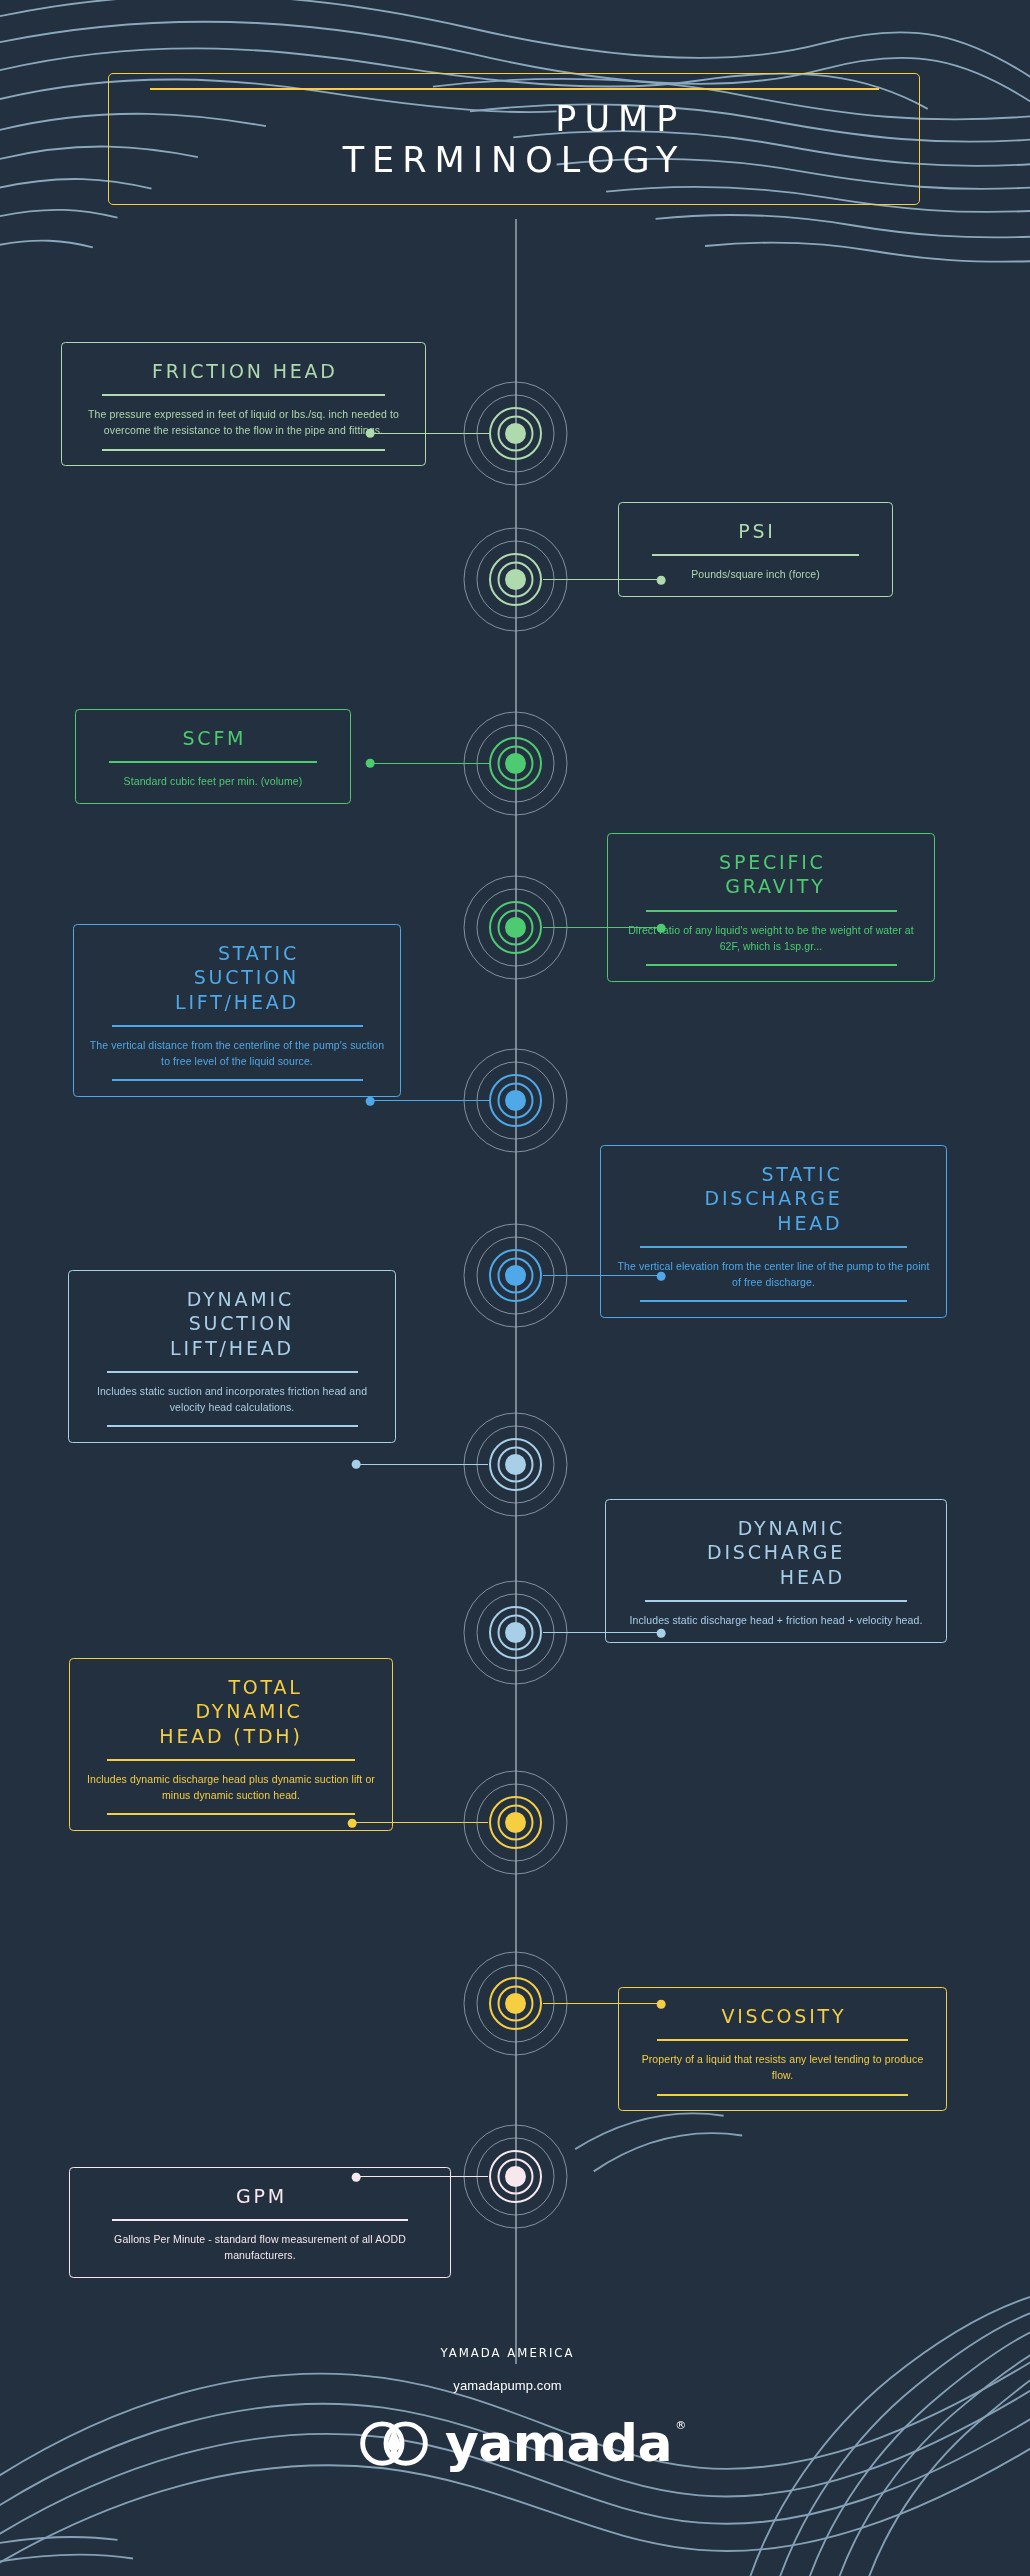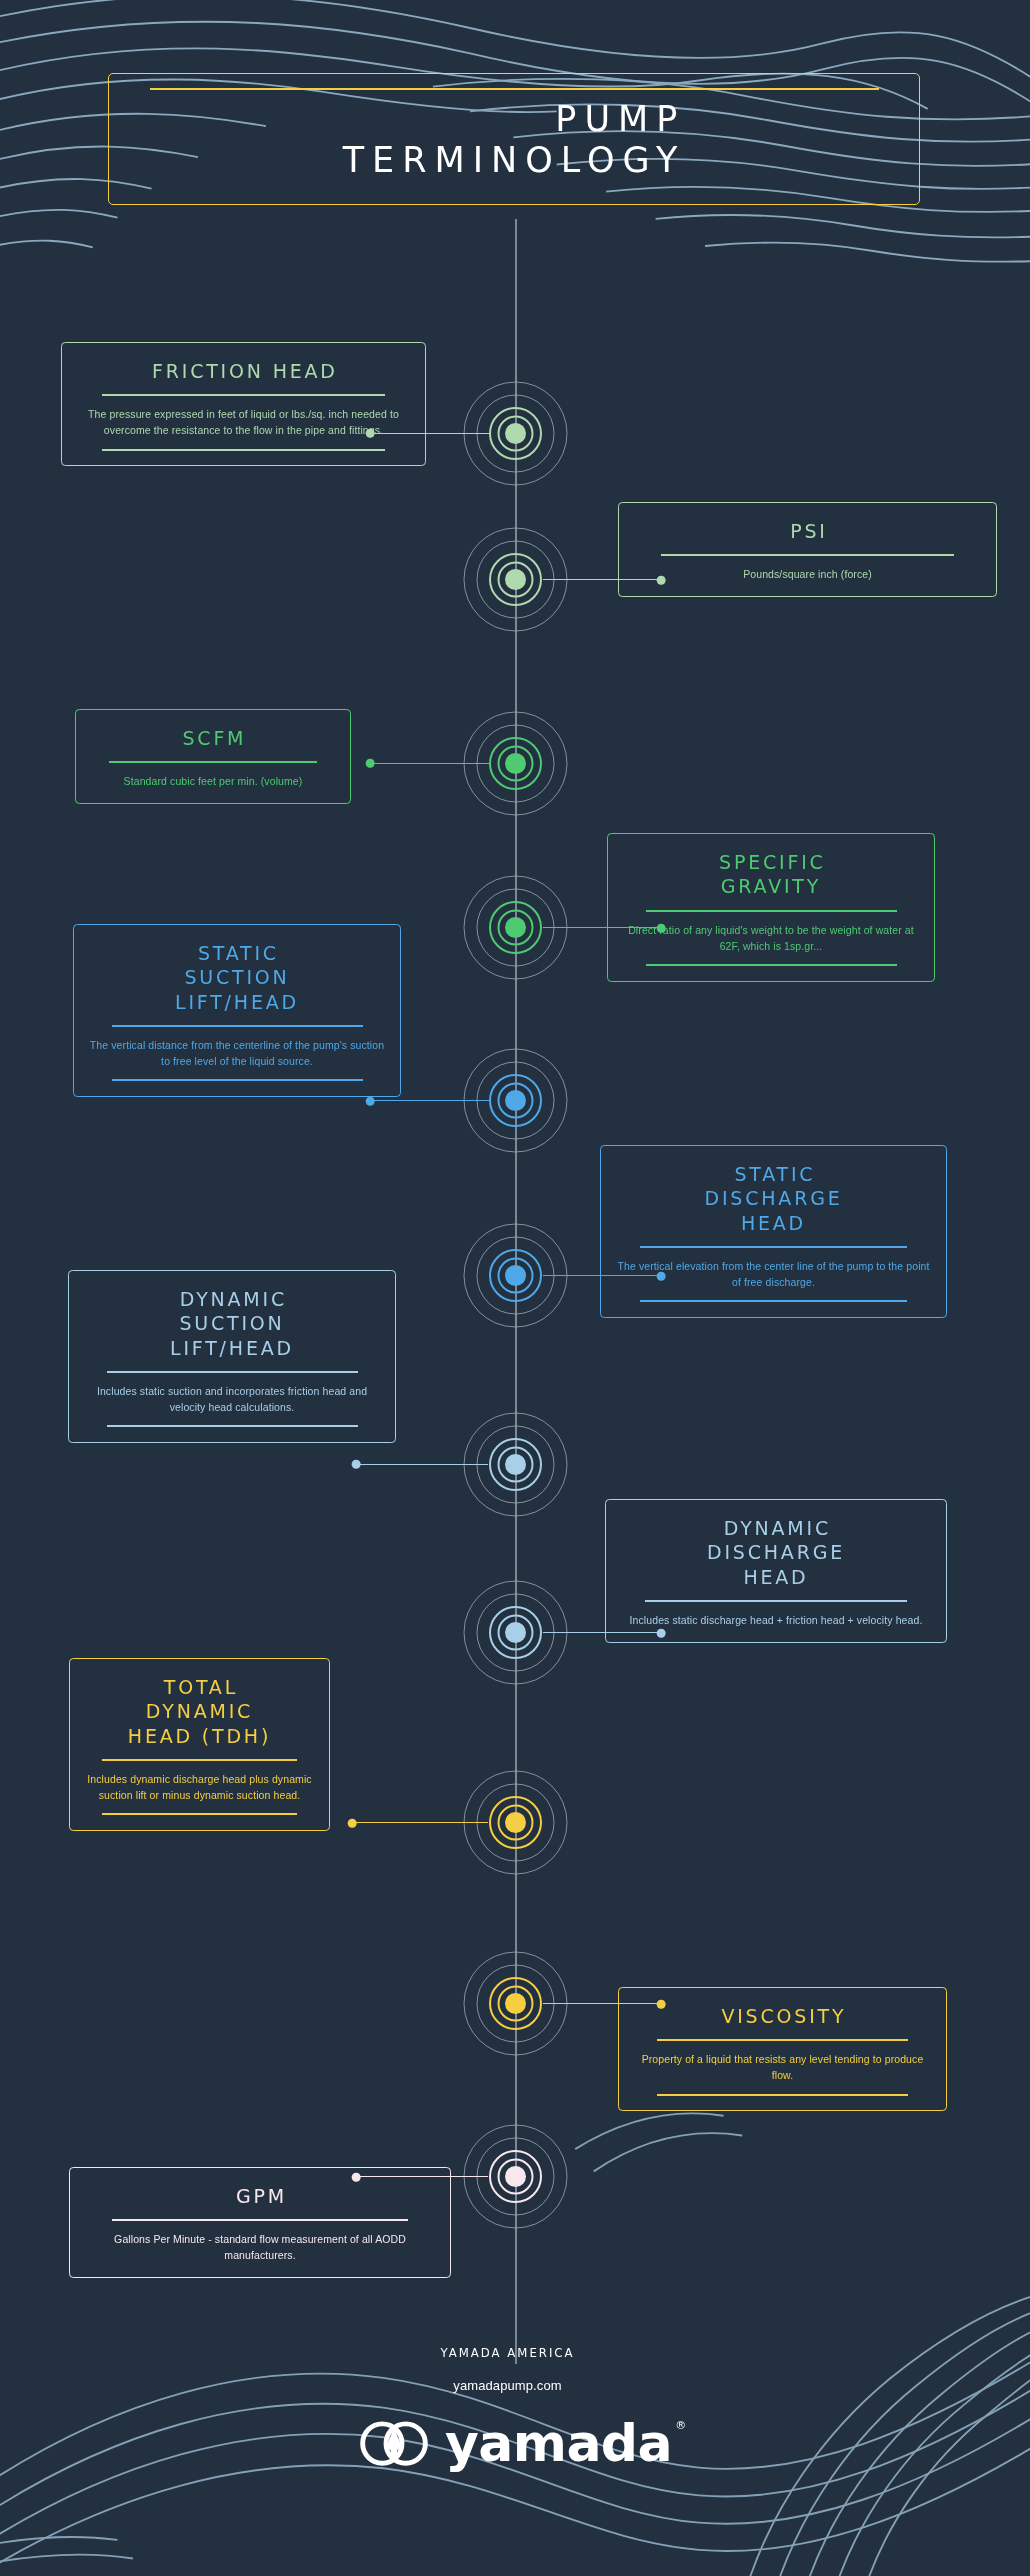--- a/index.html
+++ b/index.html
@@ -92,21 +92,21 @@
     padding: 16px 13.6px 13.6px;
     color: var(--c);
     display: flex;
     flex-direction: column;
     align-items: center;
   }
   .card .term {
     font-size: 19px;
     letter-spacing: 2.8px;
     line-height: 1.28;
-    text-align: center;
+    text-align: right;
     font-family: "DejaVu Sans", sans-serif;
     text-indent: 2.8px;
     white-space: pre-line;
   }
   .card .rule {
     width: 84%;
     height: 1.9px;
     background: var(--c);
     margin: 11px 0 10px;
   }
@@ -347,21 +347,21 @@
   <div class="conn" style="--c:#f8e8ee; left:356px; top:2176px; width:132px;"></div>
   <div class="dot" style="--c:#f8e8ee; left:356px; top:2177px;"></div>
 
   <div class="card" style="--c:#aedaae; left:61px; top:342px; width:365px;">
     <div class="term">FRICTION HEAD</div>
     <div class="rule"></div>
     <div class="desc">The pressure expressed in feet of liquid or lbs./sq. inch needed to overcome the resistance to the flow in the pipe and fittings.</div>
     <div class="rule bottom"></div>
   </div>
 
-  <div class="card" style="--c:#aedaae; left:618px; top:502px; width:379px;">
+  <div class="card" style="--c:#aedaae; left:618px; top:502px; width:275px;">
     <div class="term">PSI</div>
     <div class="rule"></div>
     <div class="desc">Pounds/square inch (force)</div>
   </div>
 
   <div class="card" style="--c:#4ecb71; left:75px; top:709px; width:276px;">
     <div class="term">SCFM</div>
     <div class="rule"></div>
     <div class="desc">Standard cubic feet per min. (volume)</div>
   </div>
@@ -402,21 +402,21 @@
   </div>
 
   <div class="card" style="--c:#a8cfe8; left:605px; top:1499px; width:342px;">
     <div class="term">DYNAMIC
 DISCHARGE
 HEAD</div>
     <div class="rule"></div>
     <div class="desc">Includes static discharge head + friction head + velocity head.</div>
   </div>
 
-  <div class="card" style="--c:#f5ce42; left:69px; top:1658px; width:261px;">
+  <div class="card" style="--c:#f5ce42; left:69px; top:1658px; width:324px;">
     <div class="term">TOTAL
 DYNAMIC
 HEAD (TDH)</div>
     <div class="rule"></div>
     <div class="desc">Includes dynamic discharge head plus dynamic suction lift or minus dynamic suction head.</div>
     <div class="rule bottom"></div>
   </div>
 
   <div class="card" style="--c:#f5ce42; left:618px; top:1987px; width:329px;">
     <div class="term">VISCOSITY</div>

